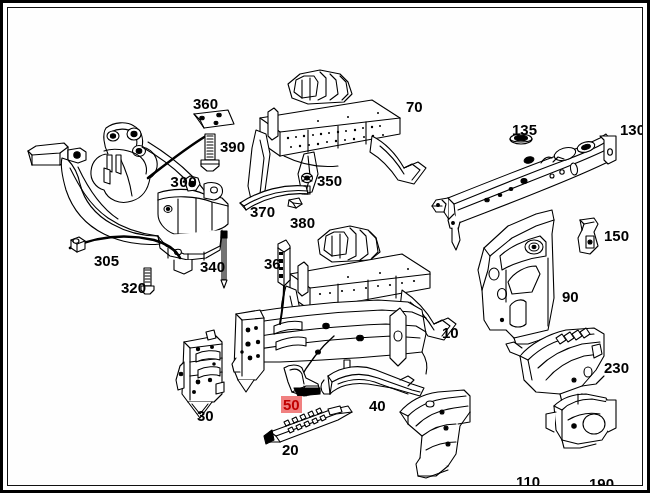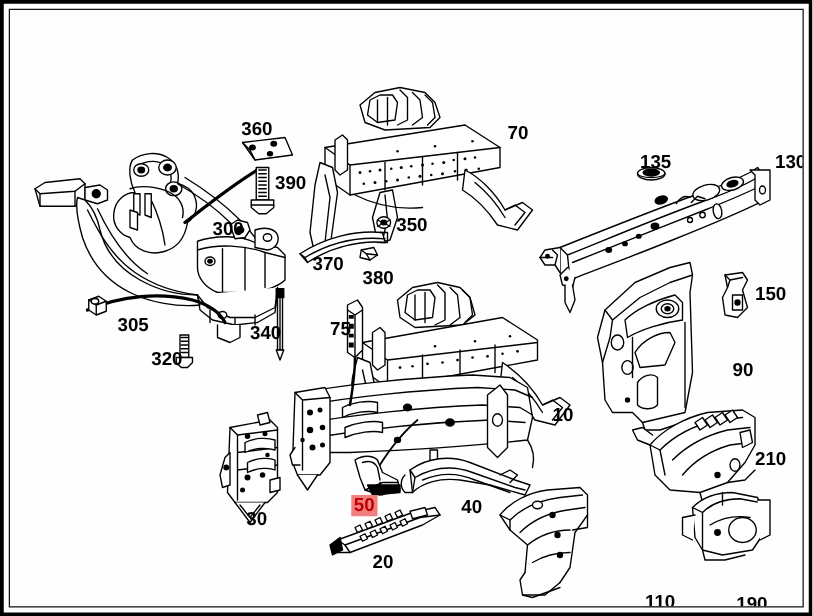--- a/index.html
+++ b/index.html
@@ -533,33 +533,33 @@
         </g>
 
       </g>
     </svg>
 
     <div class="lbl" style="left:185px;top:88px;">360</div>
     <div class="lbl" style="left:212px;top:131px;">390</div>
     <div class="lbl" style="left:386px;top:91px;margin-left:12px;">70</div>
     <div class="lbl" style="left:504px;top:114px;">135</div>
     <div class="lbl" style="left:612px;top:114px;">130</div>
-    <div class="lbl" style="left:162px;top:168px;">300</div>
+    <div class="lbl" style="left:162px;top:168px;font-family:Liberation Mono, monospace;">300</div>
     <div class="lbl" style="left:309px;top:165px;">350</div>
     <div class="lbl" style="left:242px;top:196px;">370</div>
     <div class="lbl" style="left:282px;top:207px;">380</div>
     <div class="lbl" style="left:596px;top:220px;">150</div>
     <div class="lbl" style="left:42px;top:245px;margin-left:44px;">305</div>
-    <div class="lbl" style="left:256px;top:248px;">75</div>
+    <div class="lbl" style="left:256px;top:248px;">36</div>
     <div class="lbl" style="left:192px;top:251px;">340</div>
     <div class="lbl" style="left:113px;top:272px;">320</div>
-    <div class="lbl" style="left:554px;top:281px;margin-left:24px;">90</div>
+    <div class="lbl" style="left:554px;top:281px;">90</div>
     <div class="lbl" style="left:434px;top:317px;">10</div>
-    <div class="lbl" style="left:596px;top:352px;">210</div>
+    <div class="lbl" style="left:596px;top:352px;">230</div>
     <div class="lbl" style="left:361px;top:390px;">40</div>
     <div class="lbl" style="left:189px;top:400px;">30</div>
     <div class="lbl hl" style="left:273px;top:388px;">50</div>
-    <div class="lbl" style="left:290px;top:434px;">20</div>
+    <div class="lbl" style="left:274px;top:434px;">20</div>
     <div class="lbl" style="left:508px;top:466px;">110</div>
     <div class="lbl" style="left:581px;top:468px;">190</div>
 
   </div>
 </div>
 
 </body></html>

